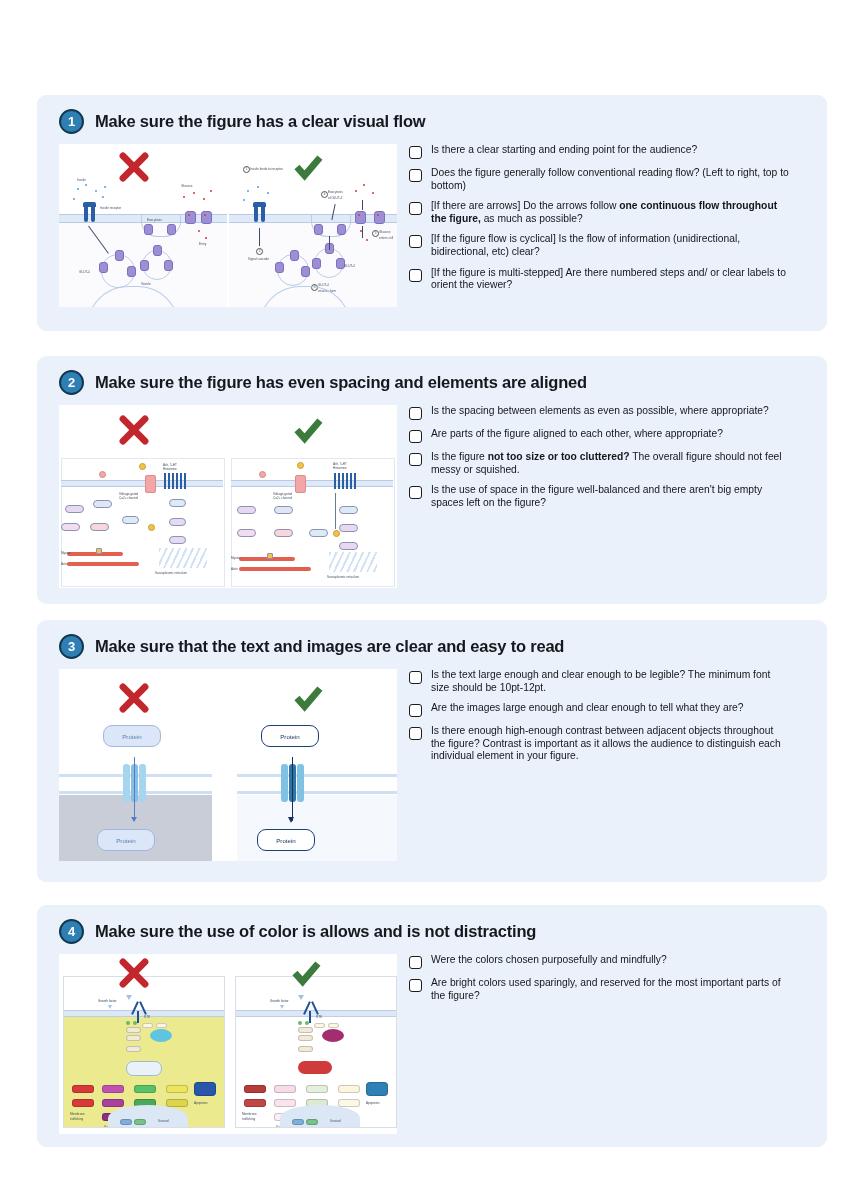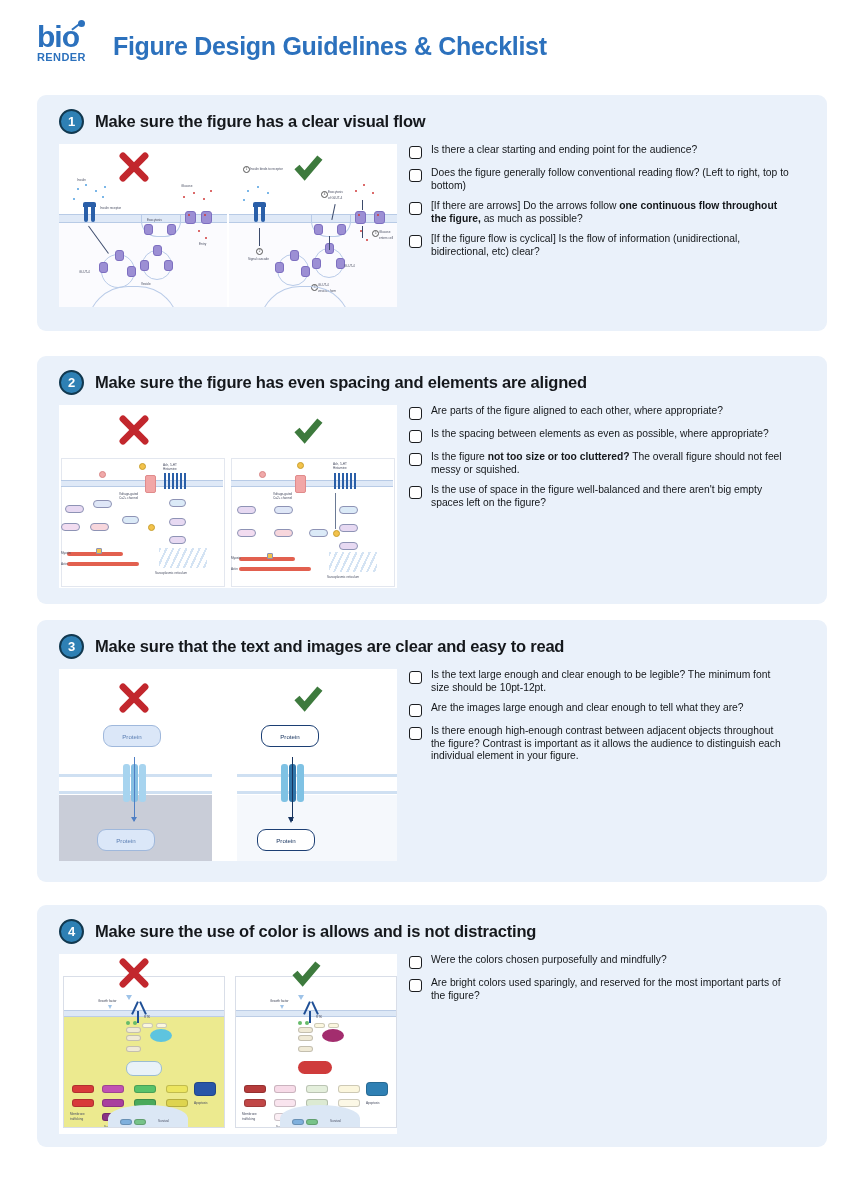--- a/index.html
+++ b/index.html
@@ -118,31 +118,20 @@
   .s4panel{position:absolute;background:#ffffff;border:0.8px solid #d9dee8;overflow:hidden;}
   .s4memb{position:absolute;height:5px;background:#dde8f6;border-top:0.8px solid #bccde6;border-bottom:0.8px solid #bccde6;}
   .s4node{position:absolute;border-radius:3px;border:0.5px solid rgba(0,0,0,.18);box-sizing:border-box;}
   .nuc{position:absolute;background:#dbe7f5;border-radius:50% 50% 0 0;}
 </style>
 </head>
 <body>
 
 <div class="page">
 
-  <div class="header">
-    <div class="logo">
-      <div style="position:relative;">
-        <div class="word">bio</div>
-        <div style="position:absolute;left:41px;top:-2px;width:7px;height:7px;border-radius:50%;background:#2c71bd;"></div>
-        <div style="position:absolute;left:34px;top:4px;width:9px;height:2px;background:#2c71bd;transform:rotate(-38deg);"></div>
-      </div>
-      <div class="sub">RENDER</div>
-    </div>
-    <div class="title">Figure Design Guidelines &amp; Checklist</div>
-  </div>
 
   <div class="card" style="top:95px;height:236px;">
     <div class="card-head">
       <div class="badge">1</div>
       <div class="sec-title">Make sure the figure has a clear visual flow</div>
     </div>
     <div class="card-body">
 
       <div class="figpanel" style="width:338px;height:163px;">
 
@@ -268,20 +257,24 @@
           <div class="cl-text">Does the figure generally follow conventional reading flow? (Left to right, top to bottom)</div>
         </div>
         <div class="cl-item">
           <div class="cbox"></div>
           <div class="cl-text"><span>[If there are arrows] Do the arrows follow </span><b>one continuous flow throughout the figure,</b><span> as much as possible?</span></div>
         </div>
         <div class="cl-item">
           <div class="cbox"></div>
           <div class="cl-text">[If the figure flow is cyclical] Is the flow of information (unidirectional, bidirectional, etc) clear?</div>
         </div>
+        <div class="cl-item">
+          <div class="cbox"></div>
+          <div class="cl-text">[If the figure is multi-stepped] Are there numbered steps and/ or clear labels to orient the viewer?</div>
+        </div>
       </div>
     </div>
   </div>
 
   <div class="card" style="top:356px;height:248px;">
     <div class="card-head">
       <div class="badge">2</div>
       <div class="sec-title">Make sure the figure has even spacing and elements are aligned</div>
     </div>
     <div class="card-body">
@@ -364,25 +357,25 @@
         <div class="mark vmark" style="left:232px;top:8px;">
           <svg viewBox="0 0 40 40">
               <path d="M7 20 L16 30 L34 9" stroke="#3d7a3d" stroke-width="8" fill="none"></path>
             </svg>
         </div>
       </div>
 
       <div class="checklist">
         <div class="cl-item">
           <div class="cbox"></div>
+          <div class="cl-text">Is the spacing between elements as even as possible, where appropriate?</div>
+        </div>
+        <div class="cl-item">
+          <div class="cbox"></div>
           <div class="cl-text">Are parts of the figure aligned to each other, where appropriate?</div>
-        </div>
-        <div class="cl-item">
-          <div class="cbox"></div>
-          <div class="cl-text">Is the spacing between elements as even as possible, where appropriate?</div>
         </div>
         <div class="cl-item">
           <div class="cbox"></div>
           <div class="cl-text"><span>Is the figure </span><b>not too size or too cluttered?</b><span> The overall figure should not feel messy or squished.</span></div>
         </div>
         <div class="cl-item">
           <div class="cbox"></div>
           <div class="cl-text">Is the use of space in the figure well-balanced and there aren't big empty spaces left on the figure?</div>
         </div>
       </div>

